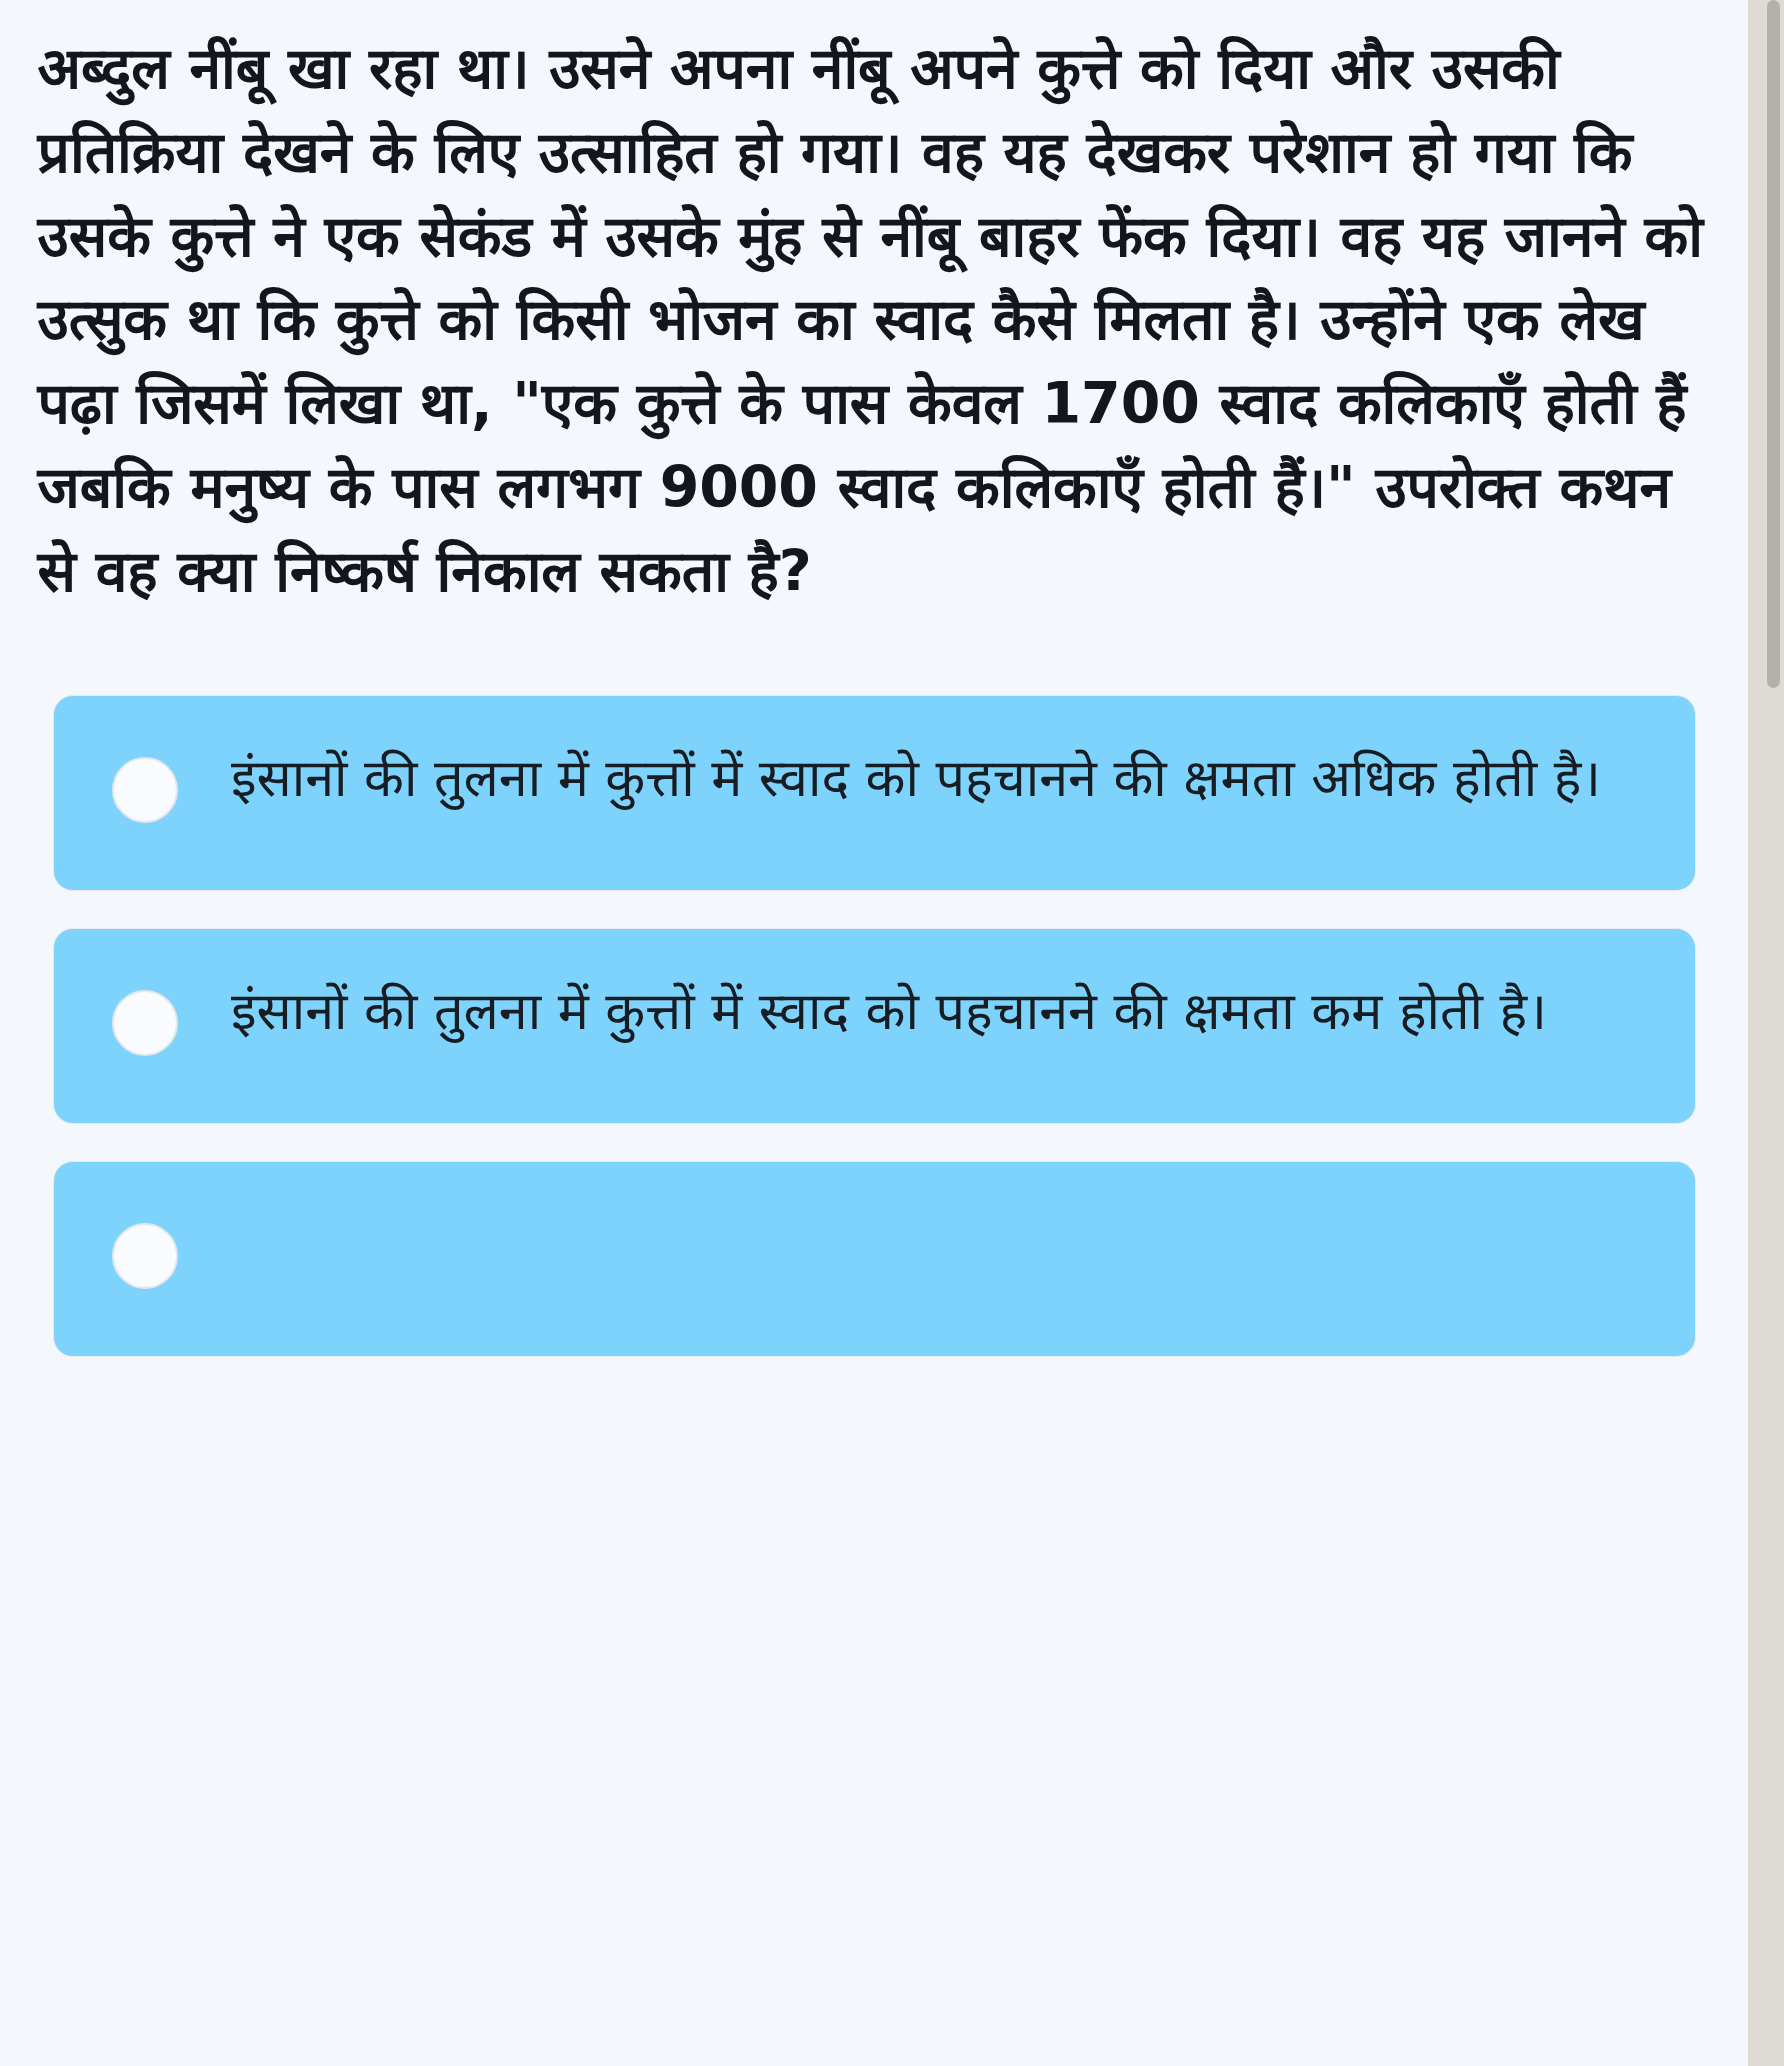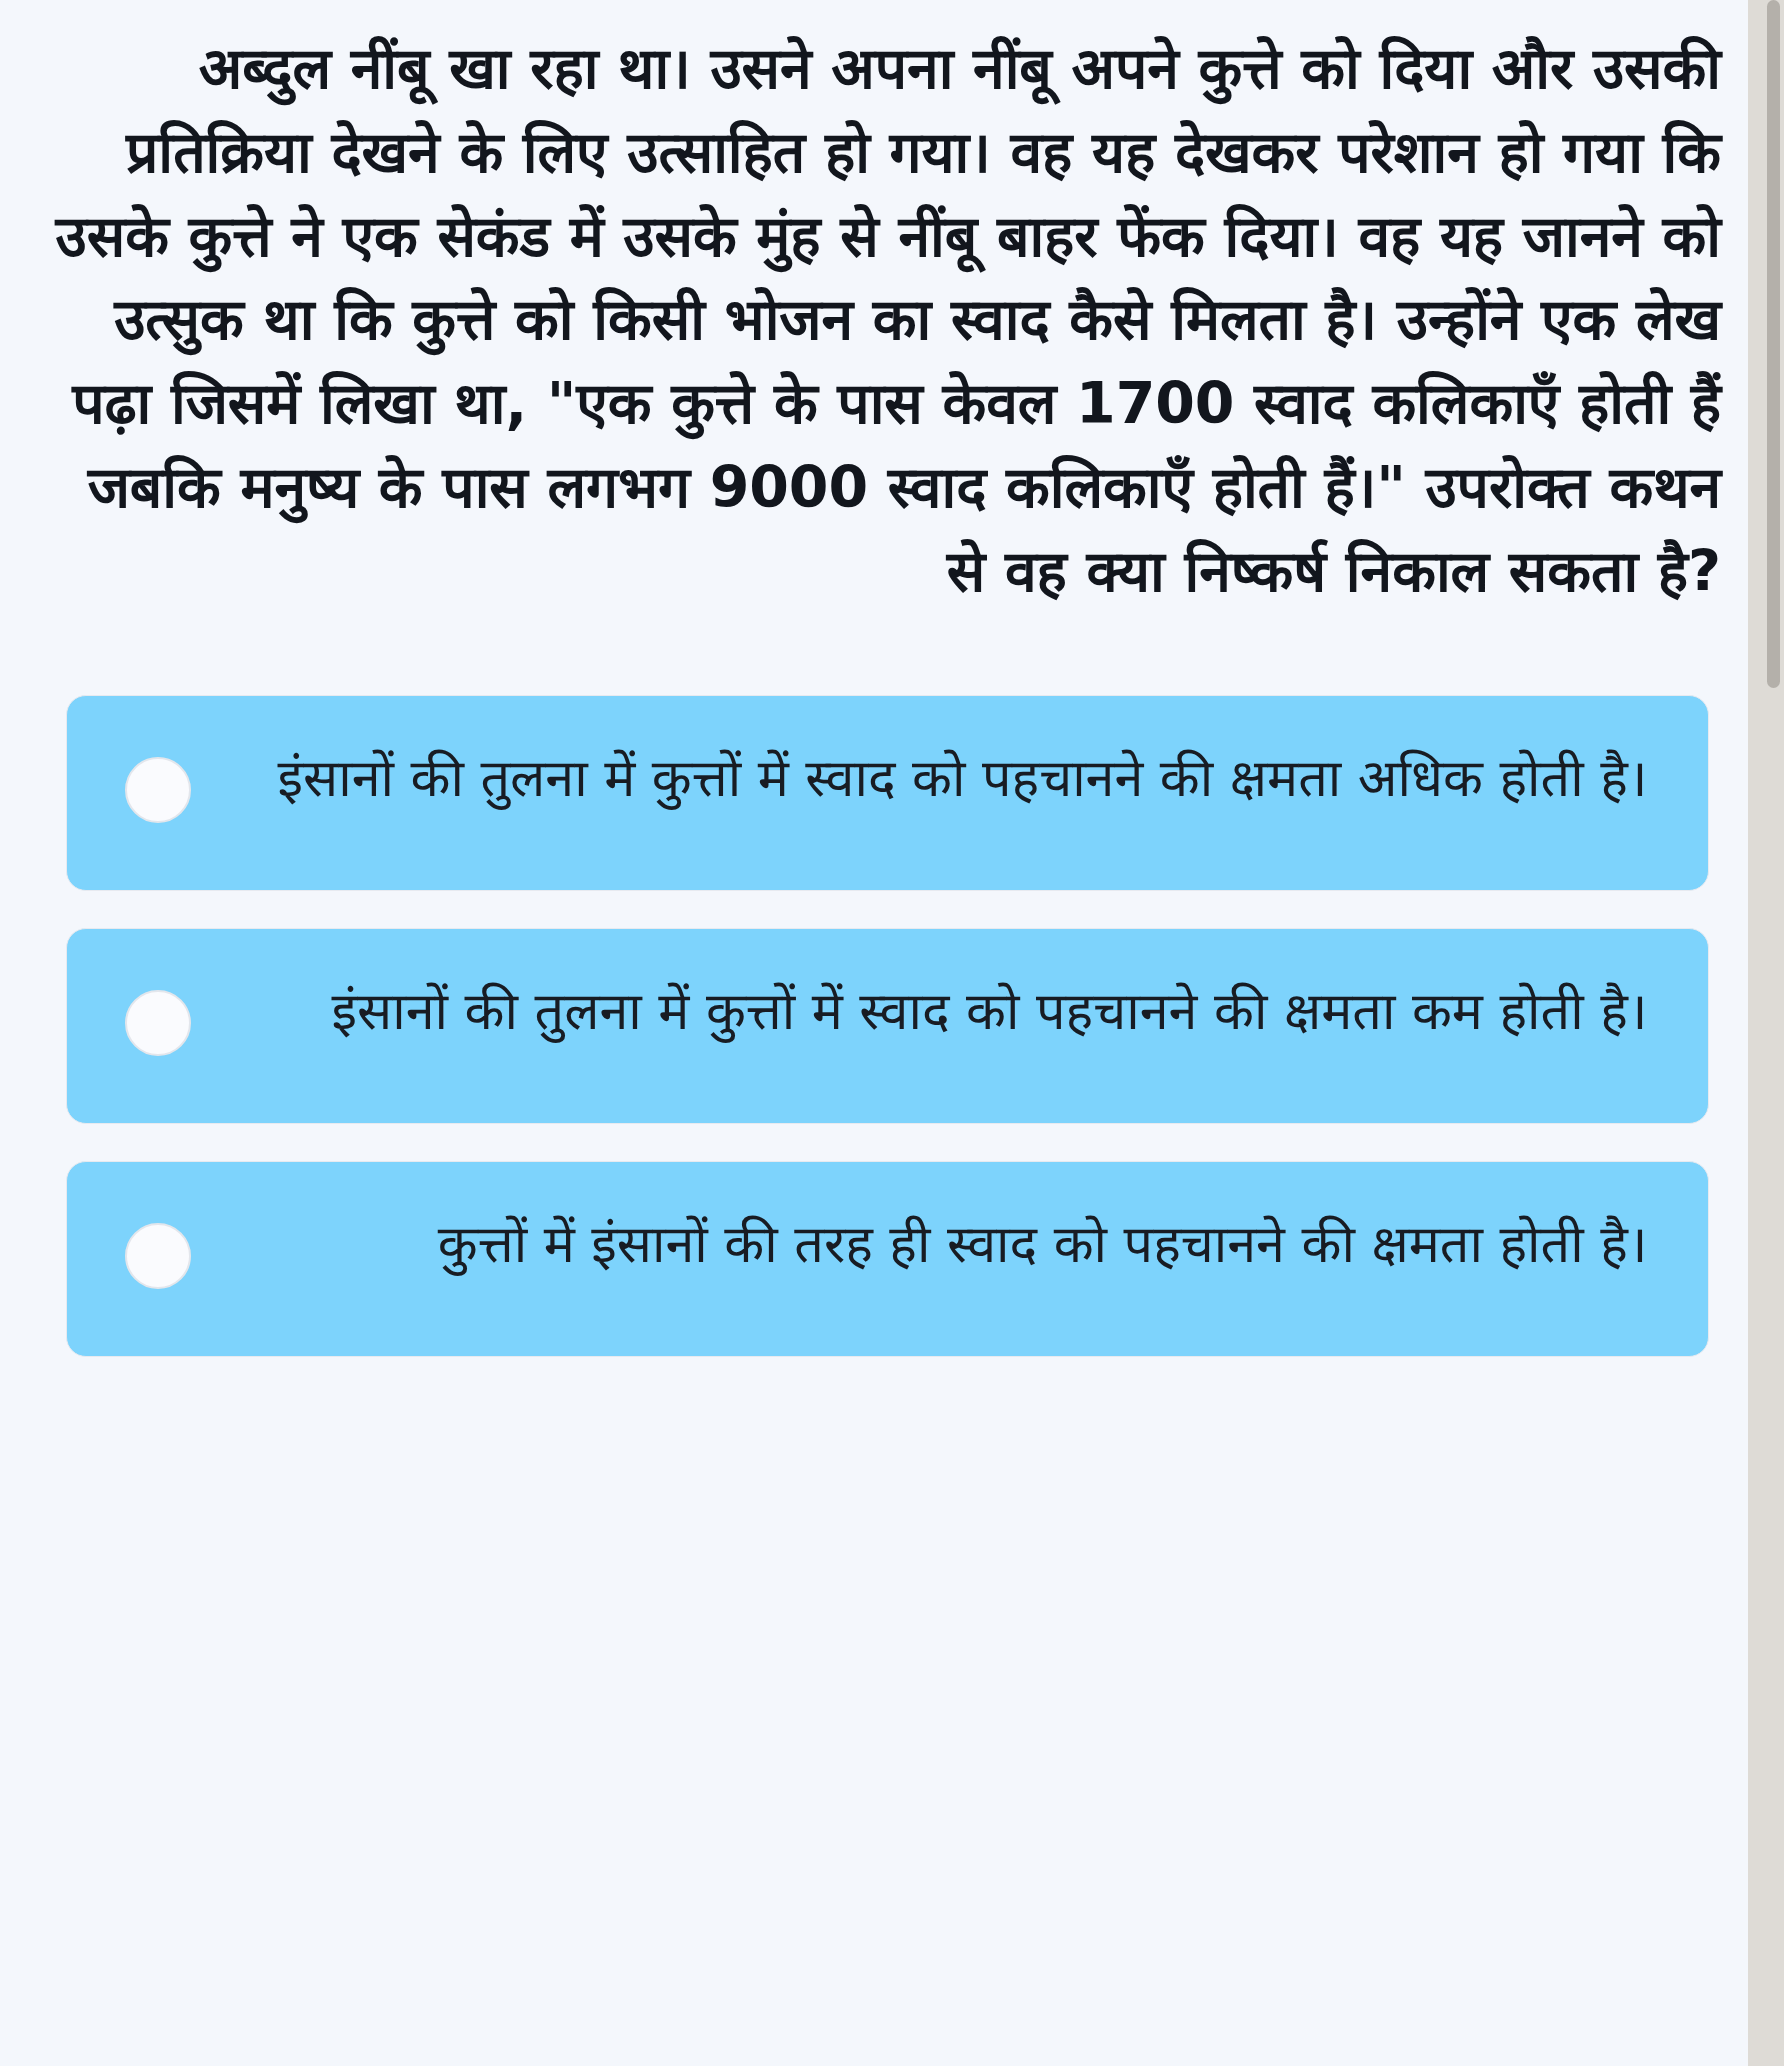--- a/index.html
+++ b/index.html
@@ -38,26 +38,25 @@
     right: 3.6px;
     width: 13px;
     height: 688px;
     background: #b4b0aa;
     border-radius: 6.5px;
   }
 
   .content {
     position: absolute;
     top: 0;
-    left: 13px;
+    left: 0;
     width: 1748px;
     height: 2066px;
     box-sizing: border-box;
     padding: 27px 34px 0 34px;
-    text-align: right;
   }
 
   .question-text {
     font-size: 57px;
     line-height: 1.47;
     font-weight: 700;
     letter-spacing: -0.1px;
     color: #12161d;
     margin: 0;
     padding: 0 6px 0 3.6px;
@@ -119,21 +118,20 @@
         <span class="option-text">इंसानों की तुलना में कुत्तों में स्वाद को पहचानने की क्षमता अधिक होती है।</span>
       </div>
 
       <div class="option">
         <span class="radio"></span>
         <span class="option-text">इंसानों की तुलना में कुत्तों में स्वाद को पहचानने की क्षमता कम होती है।</span>
       </div>
 
       <div class="option">
         <span class="radio"></span>
-        <span class="option-text">कुत्तों में इंसानों की तरह ही स्वाद को पहचानने की क्षमता होती है।</span>
       </div>
 
     </div>
   </div>
 
   <div class="scroll-gutter">
     <div class="scroll-thumb"></div>
   </div>
 
 </div>

